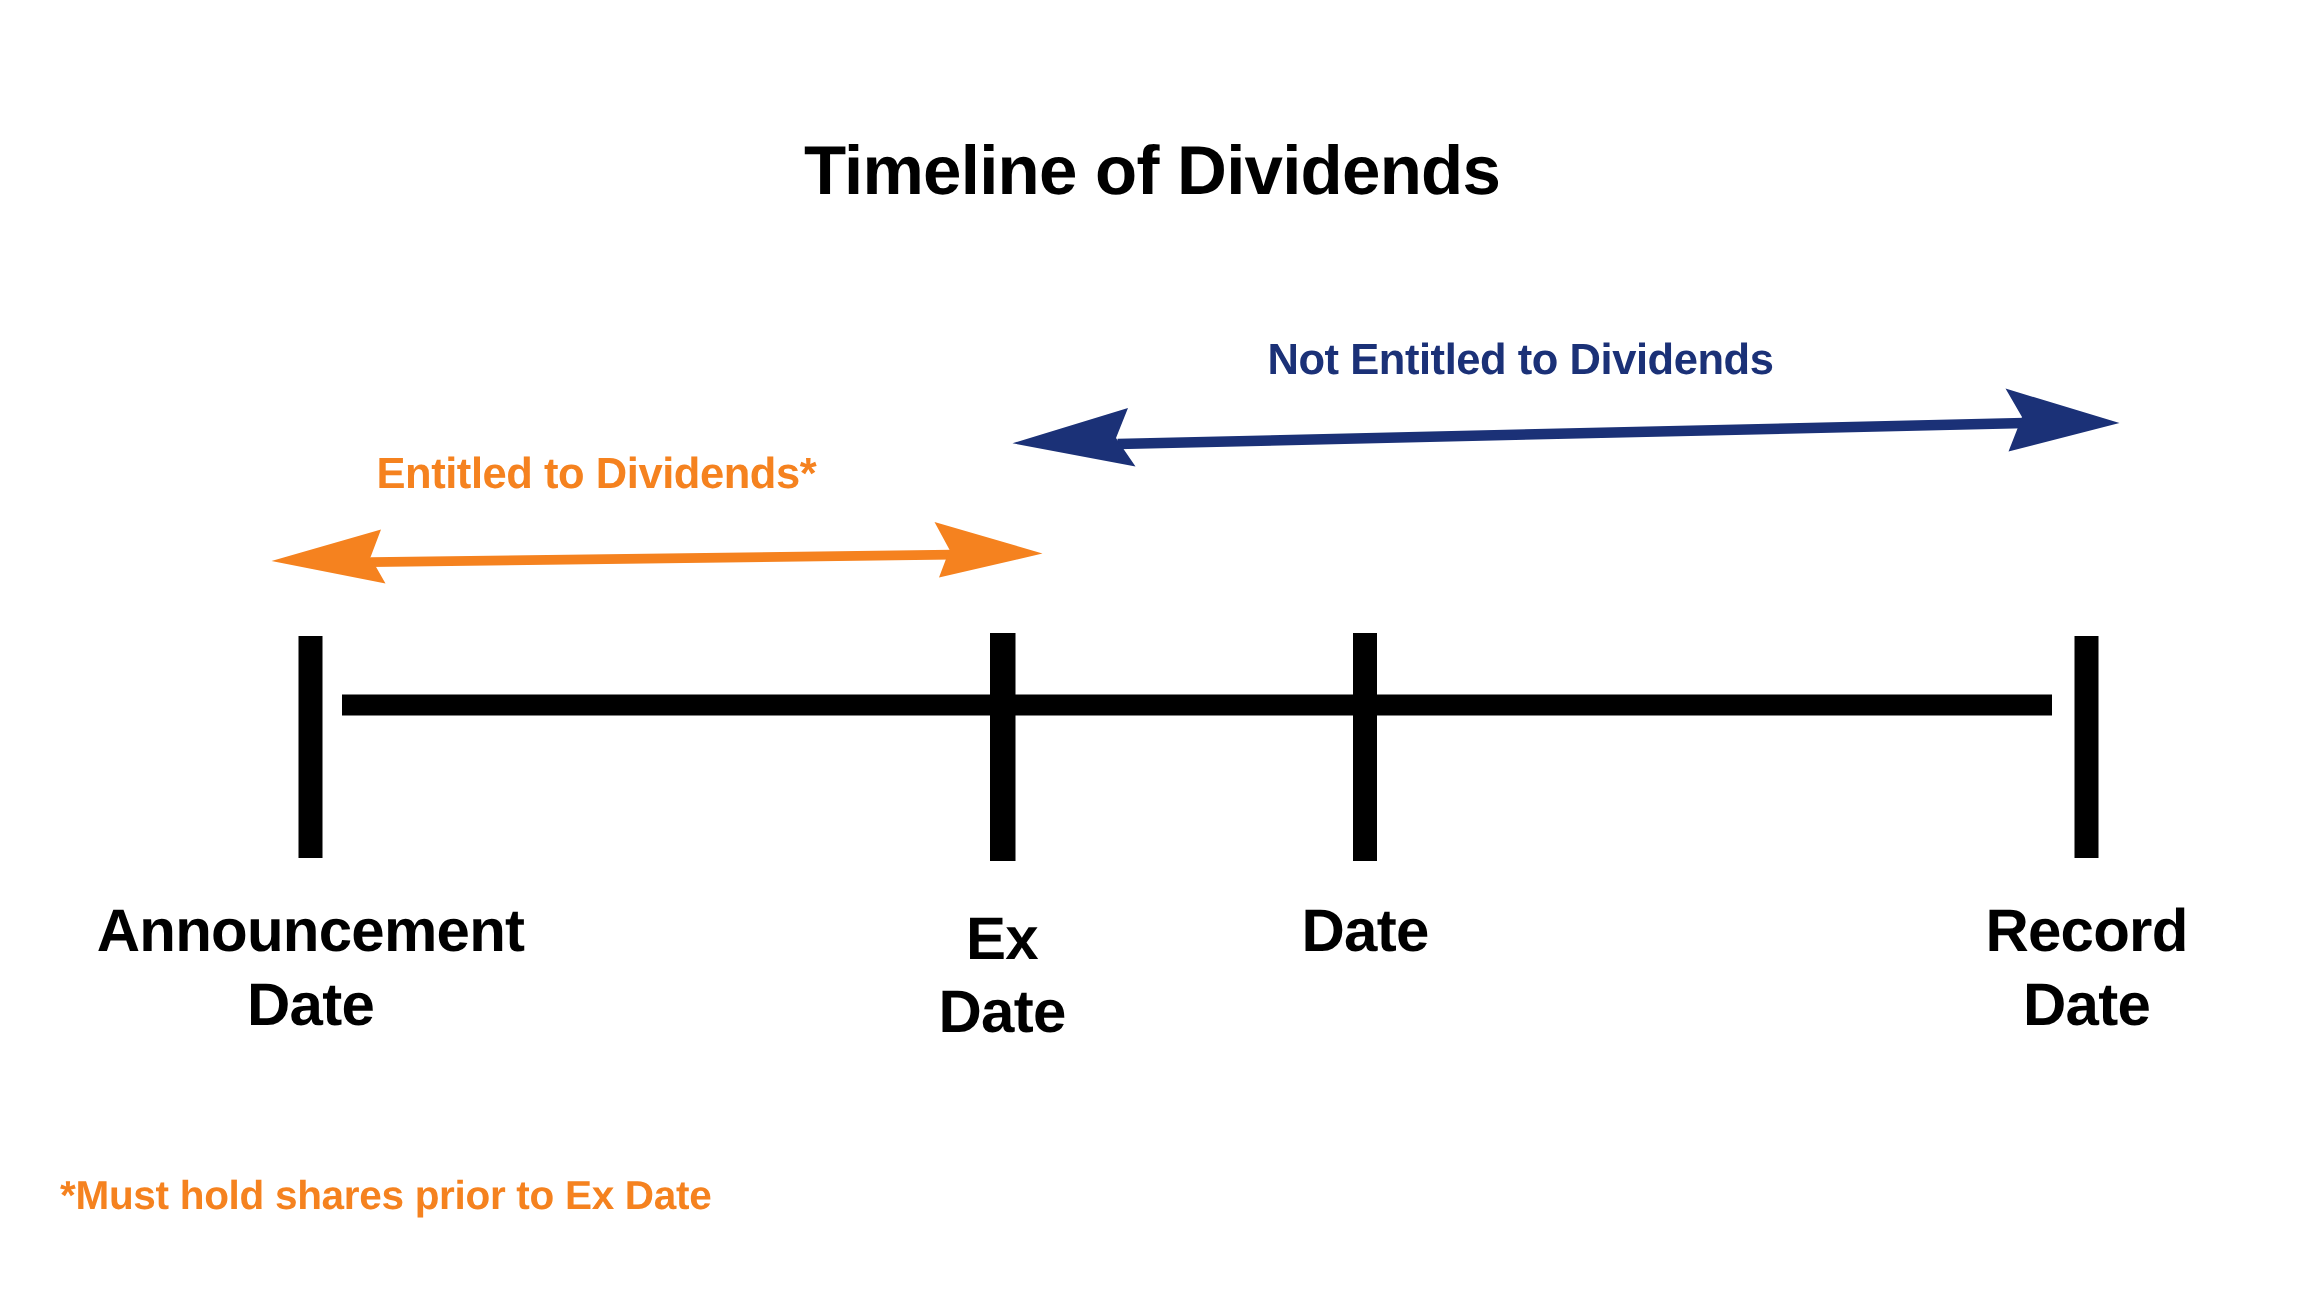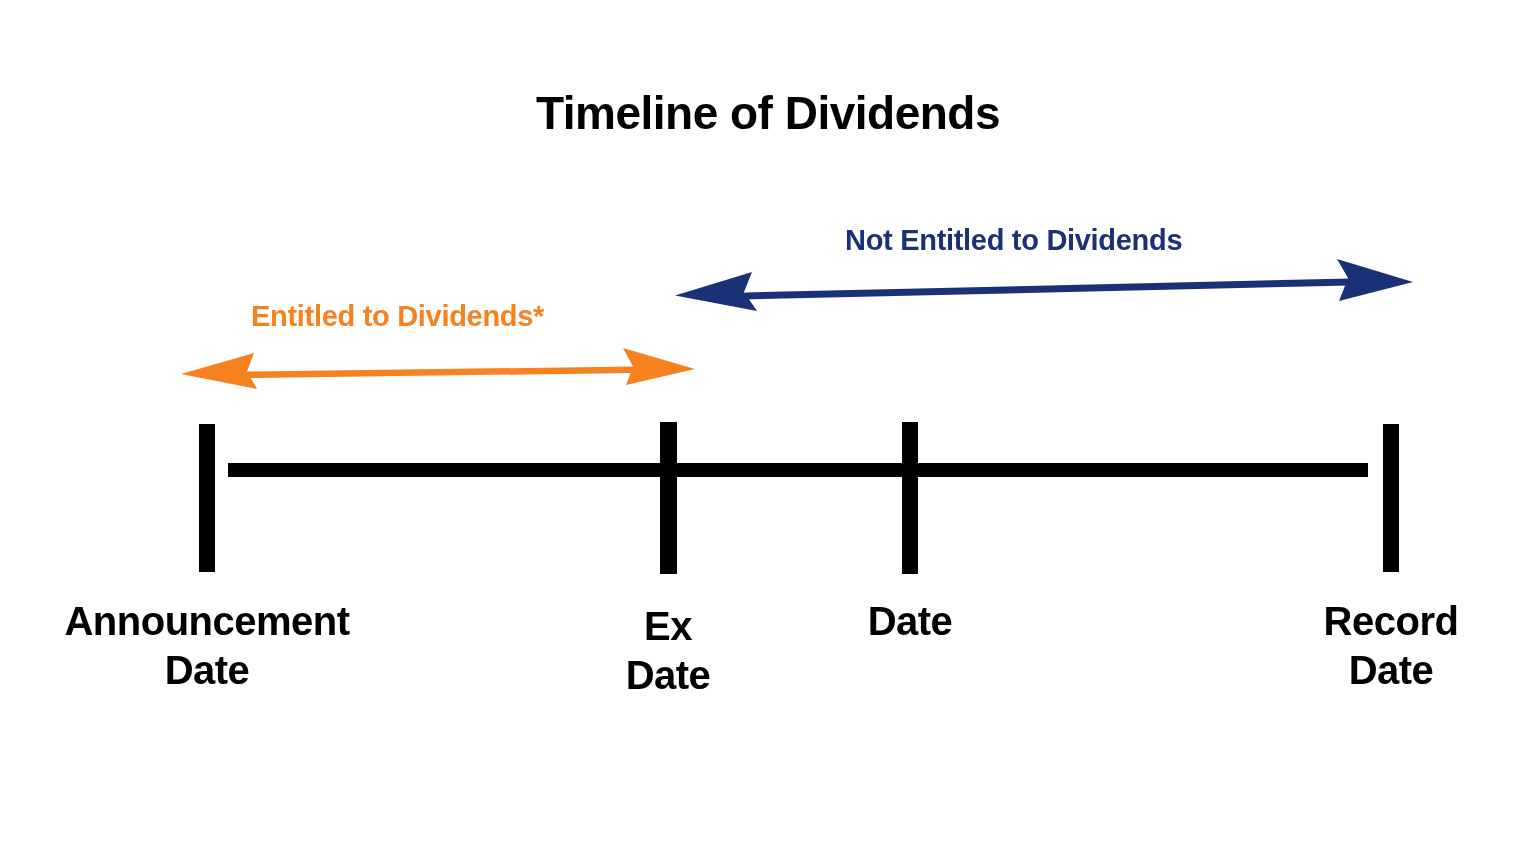--- a/index.html
+++ b/index.html
@@ -143,14 +143,15 @@
 
   <div class="tick-label" style="left:910px; top:597px;">
     <span class="l2">Date</span>
   </div>
 
   <div class="tick-label" style="left:1391px; top:597px;">
     <span class="l1">Record</span>
     <span class="l2">Date</span>
   </div>
 
+  <div class="footnote">*Must hold shares prior to Ex Date</div>
 
 </div>
 
 </body></html>

